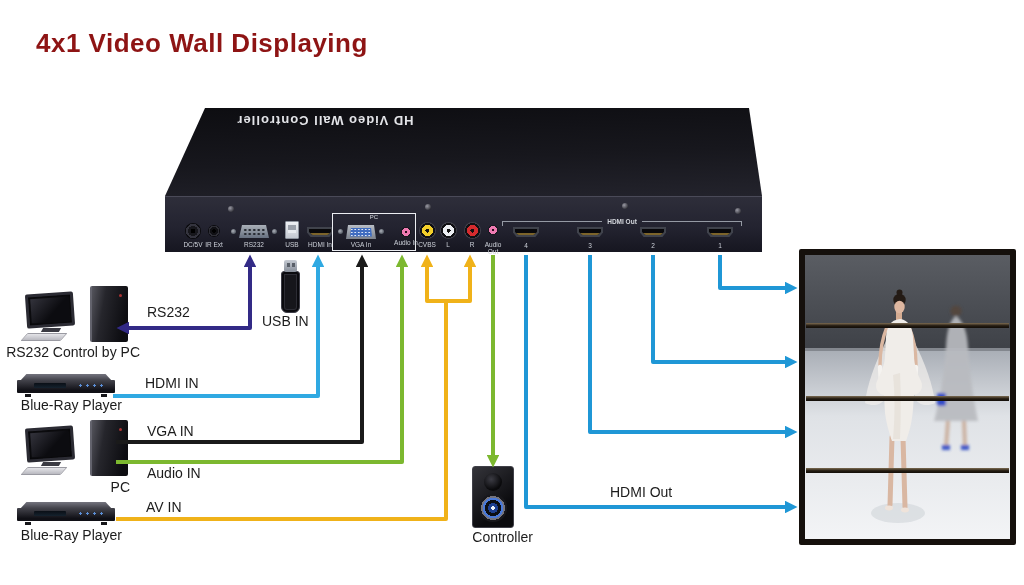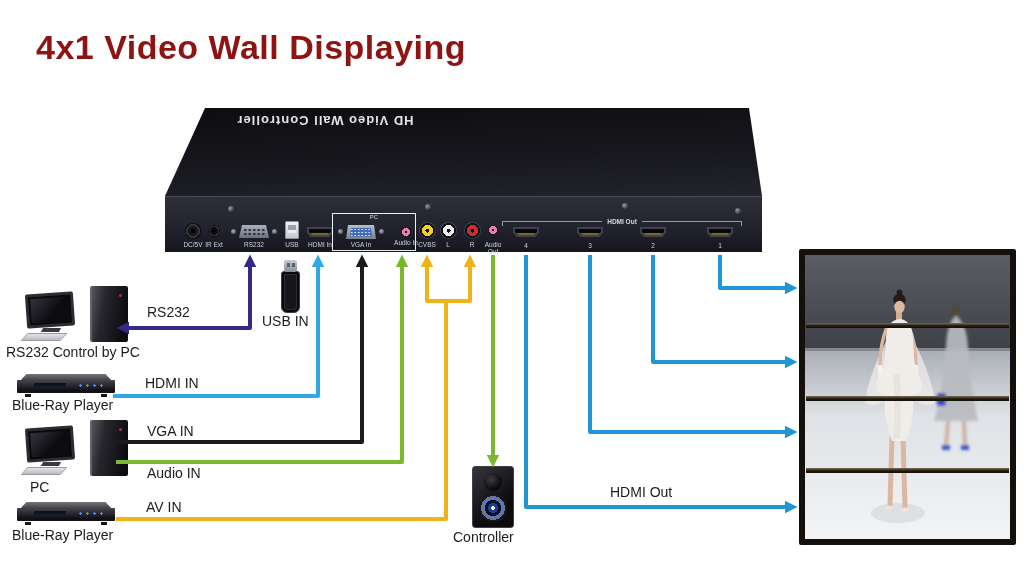--- a/index.html
+++ b/index.html
@@ -1,19 +1,19 @@
 <!DOCTYPE html>
 <html><head>
 <meta charset="utf-8">
 <style>
   * { margin:0; padding:0; box-sizing:border-box; }
   body { background:#ffffff; font-family:"Liberation Sans", sans-serif; }
   .stage { position:relative; width:1024px; height:585px; background:#ffffff; overflow:hidden; }
 
-  .title { position:absolute; left:36px; top:28px; font-size:34px; font-weight:bold; color:#8e1414; letter-spacing:0.5px; }
+  .title { position:absolute; left:36px; top:28px; font-size:26px; font-weight:bold; color:#8e1414; letter-spacing:0.5px; }
 
   
   .top-face { position:absolute; left:165px; top:108px; width:597px; height:88px;
     background:linear-gradient(178deg,#0d0d11 0%,#17171d 55%,#23232c 100%);
     clip-path:polygon(40px 0, 584px 0, 597px 88px, 0 88px); }
   .top-label { position:absolute; top:5px; left:40px; width:240px; text-align:center;
     transform:rotate(180deg); color:#e3e4e8; font-size:13px; font-weight:bold; letter-spacing:1px; }
 
   .panel { position:absolute; left:165px; top:196px; width:597px; height:56px;
     background:linear-gradient(#2e2e3a 0%,#232330 55%,#161620 100%);
@@ -128,21 +128,21 @@
   .wall { position:absolute; left:799px; top:249px; width:217px; height:296px;
     border:6px solid #15100c; border-radius:2px; background:#000;
     box-shadow:inset 0 0 0 1px #3a3228; }
   .wall svg { display:block; width:205px; height:284px; }
   .divider { position:absolute; left:1px; right:1px; height:5px;
     background:linear-gradient(#7d6c52 0%,#241c12 55%,#120d08 100%); }
 
   
   .cables { position:absolute; inset:0; pointer-events:none; }
   .conn-label { position:absolute; font-size:14px; color:#1c1c1c; }
-  .dev-label { position:absolute; font-size:14px; color:#1c1c1c; text-align:left; }
+  .dev-label { position:absolute; font-size:14px; color:#1c1c1c; text-align:right; }
 </style>
 </head>
 <body>
 
 <div class="stage">
 
   <div class="title">4x1 Video Wall Displaying</div>
 
   <div class="top-face">
     <div class="top-label">HD Video Wall Controller</div>

